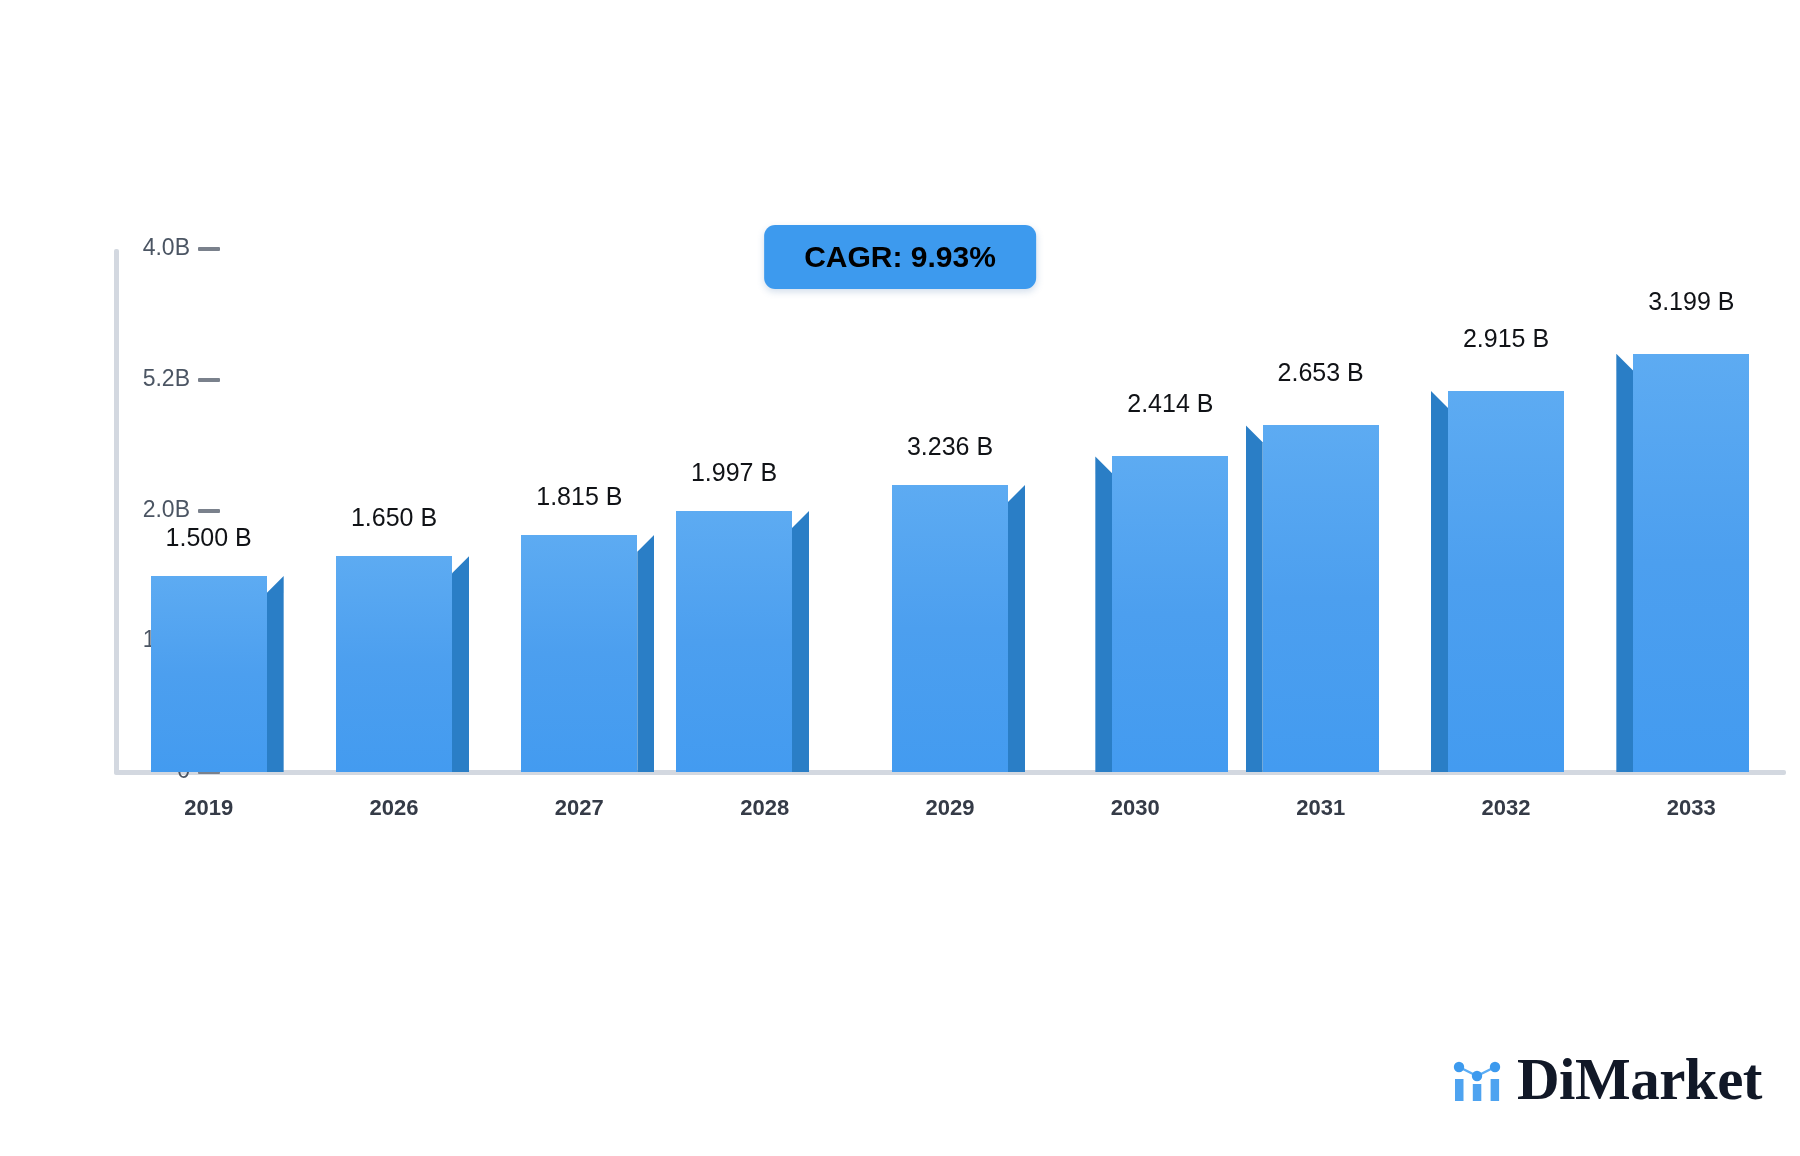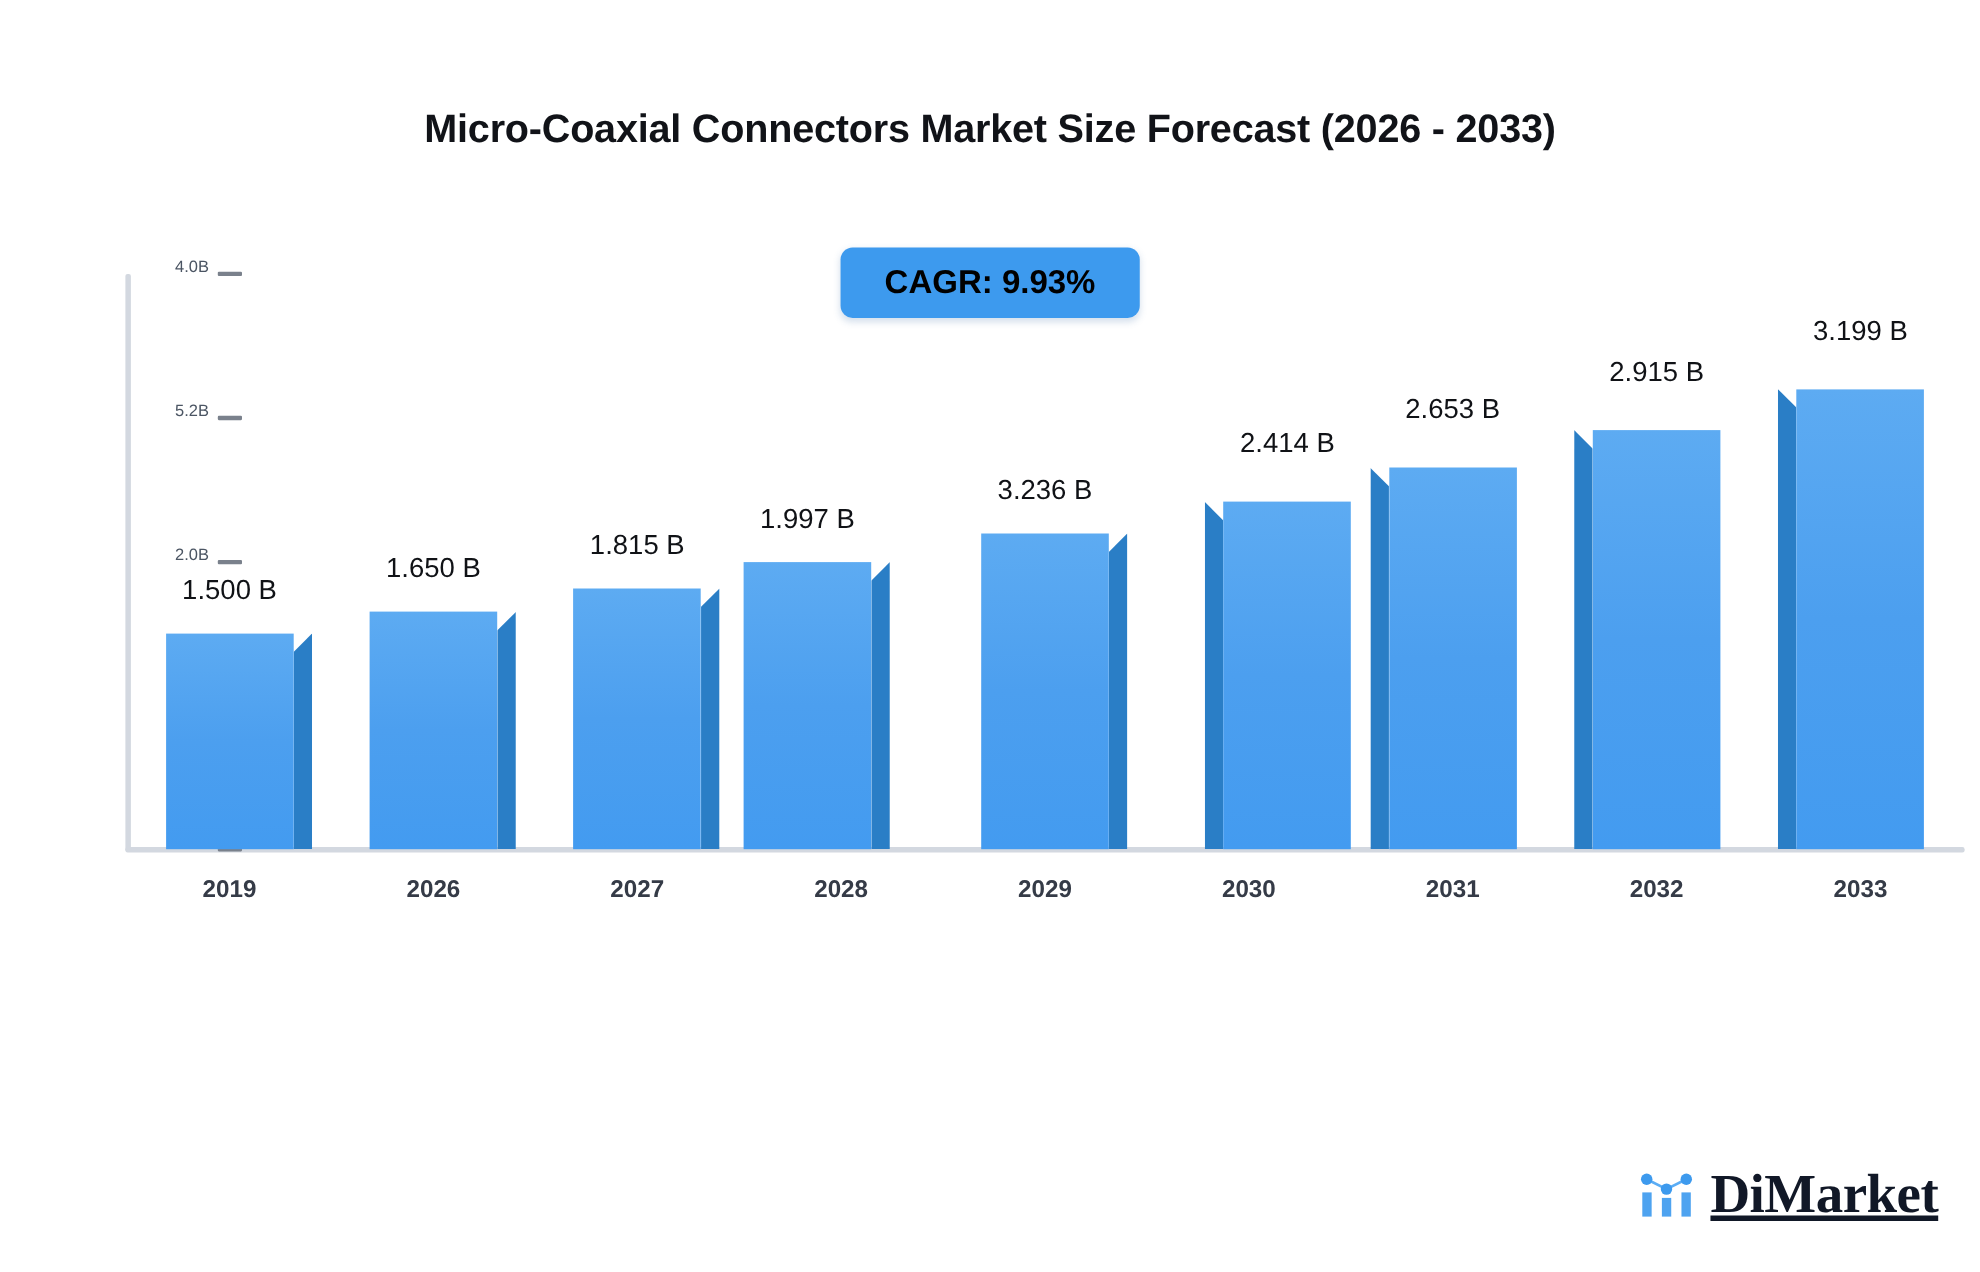--- a/index.html
+++ b/index.html
@@ -44,21 +44,21 @@
     width:5px; height:525px; background:#d3d8e0; border-radius:2px;
   }
   #x-axis-spine {
     position:absolute; left:114px; top:770px;
     width:1672px; height:5px; background:#d3d8e0; border-radius:2px;
   }
 
   .y-tick-row { position:absolute; left:0; width:116px; height:0; }
   .y-tick-label {
     position:absolute; right:42px; top:-15px;
-    font-size:15px; color:#4b5563; text-align:right; white-space:nowrap;
+    font-size:23px; color:#4b5563; text-align:right; white-space:nowrap;
   }
   .y-tick-mark {
     position:absolute; right:12px; top:-2px;
     width:22px; height:4px; background:#7a818c; border-radius:1px;
   }
 
   
   .bar-group { position:absolute; bottom:0; }
   .bar-face {
     position:absolute; bottom:0; left:0; width:100%;
@@ -79,28 +79,27 @@
   }
 
   
   #logo {
     position:absolute; right:38px; bottom:42px;
     display:flex; align-items:center; gap:14px;
   }
   #logo-mark { width:52px; height:46px; display:block; }
   #logo-text {
     font-family:"Liberation Serif", serif;
-    font-size:50px; font-weight:bold; color:#111827; letter-spacing:-0.5px;text-decoration:underline;
+    font-size:59px; font-weight:bold; color:#111827; letter-spacing:-0.5px;
   }
 </style>
 </head>
 <body>
 
 <div id="title-block">
-  <div id="chart-title">Micro-Coaxial Connectors Market Size Forecast (2026 - 2033)</div>
 </div>
 
 <div id="cagr-badge">CAGR: 9.93%</div>
 
 <div id="y-axis-spine"></div>
 <div id="x-axis-spine"></div>
 
 <div id="plot">
   <div id="y-ticks">
       <div class="y-tick-row" style="top: 0px;">

